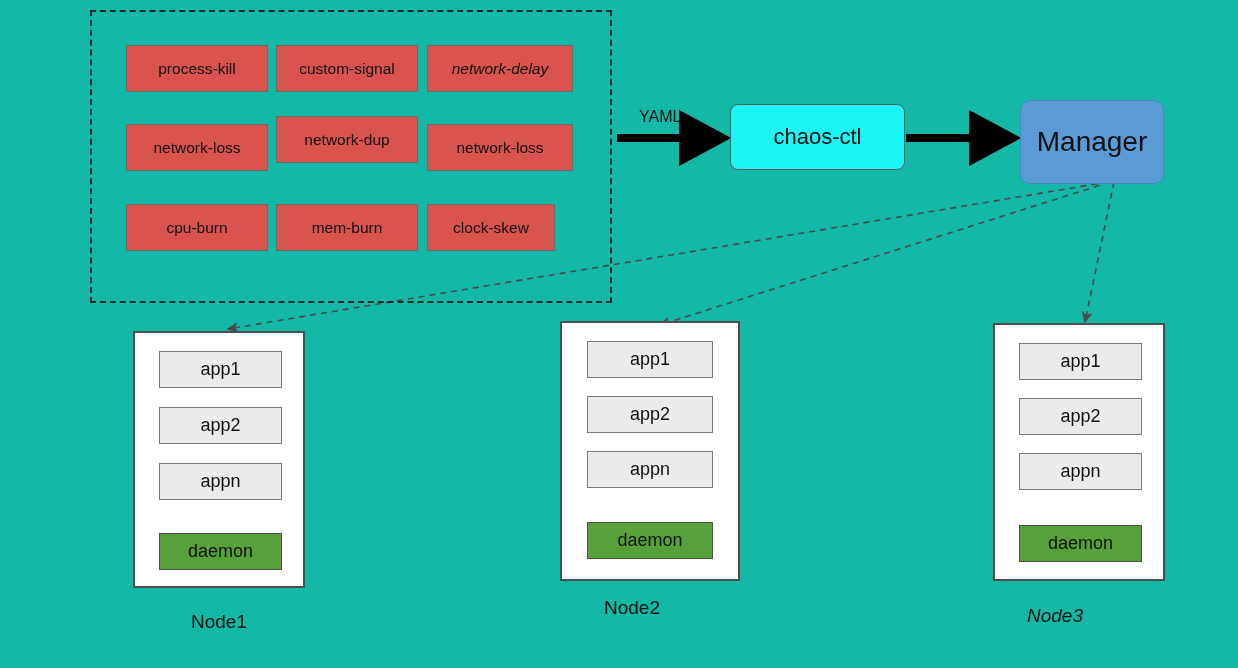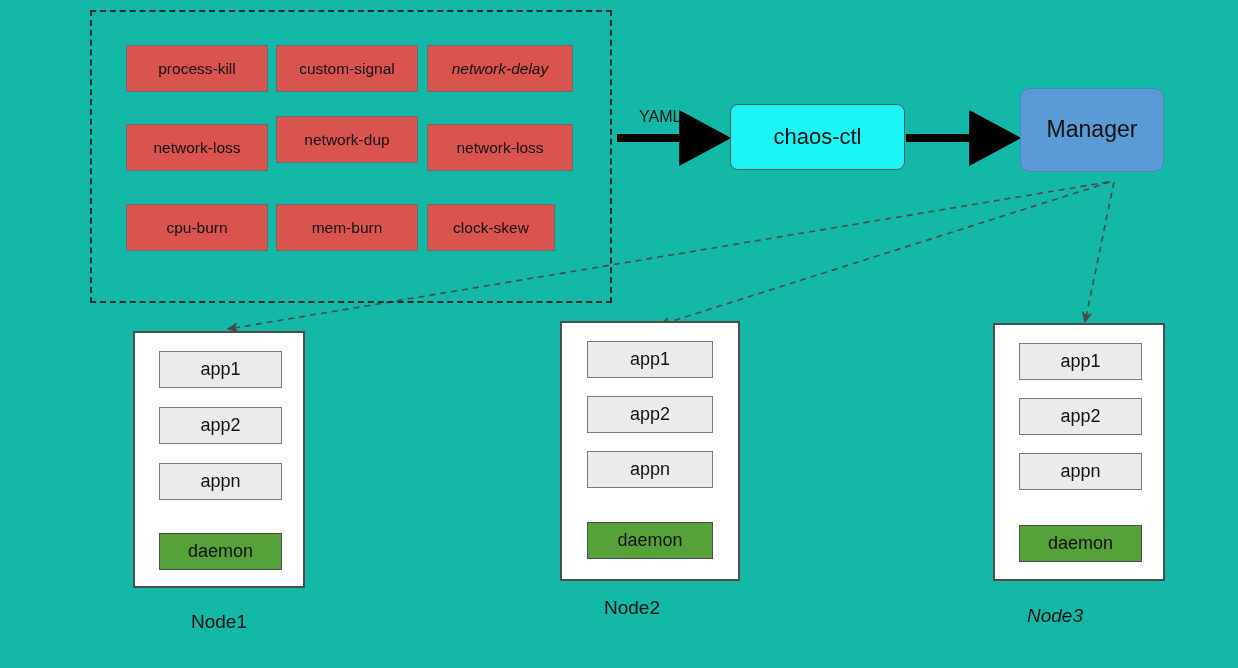--- a/index.html
+++ b/index.html
@@ -64,27 +64,27 @@
     width: 175px;
     height: 66px;
     background: #1BF5F5;
     border: 1.5px solid #5d5d5d;
     border-radius: 8px;
     font-size: 22px;
   }
 
   .manager-box {
     left: 1020px;
-    top: 88px;
+    top: 100px;
     width: 144px;
     height: 84px;
     background: #5B9BD5;
     border: 1.5px solid #4a86bd;
     border-radius: 10px;
-    font-size: 23px;
+    font-size: 28px;
   }
 
   .yaml-label {
     position: absolute;
     font-size: 16px;
     color: #111111;
     white-space: nowrap;
   }
 
   .node-frame {

